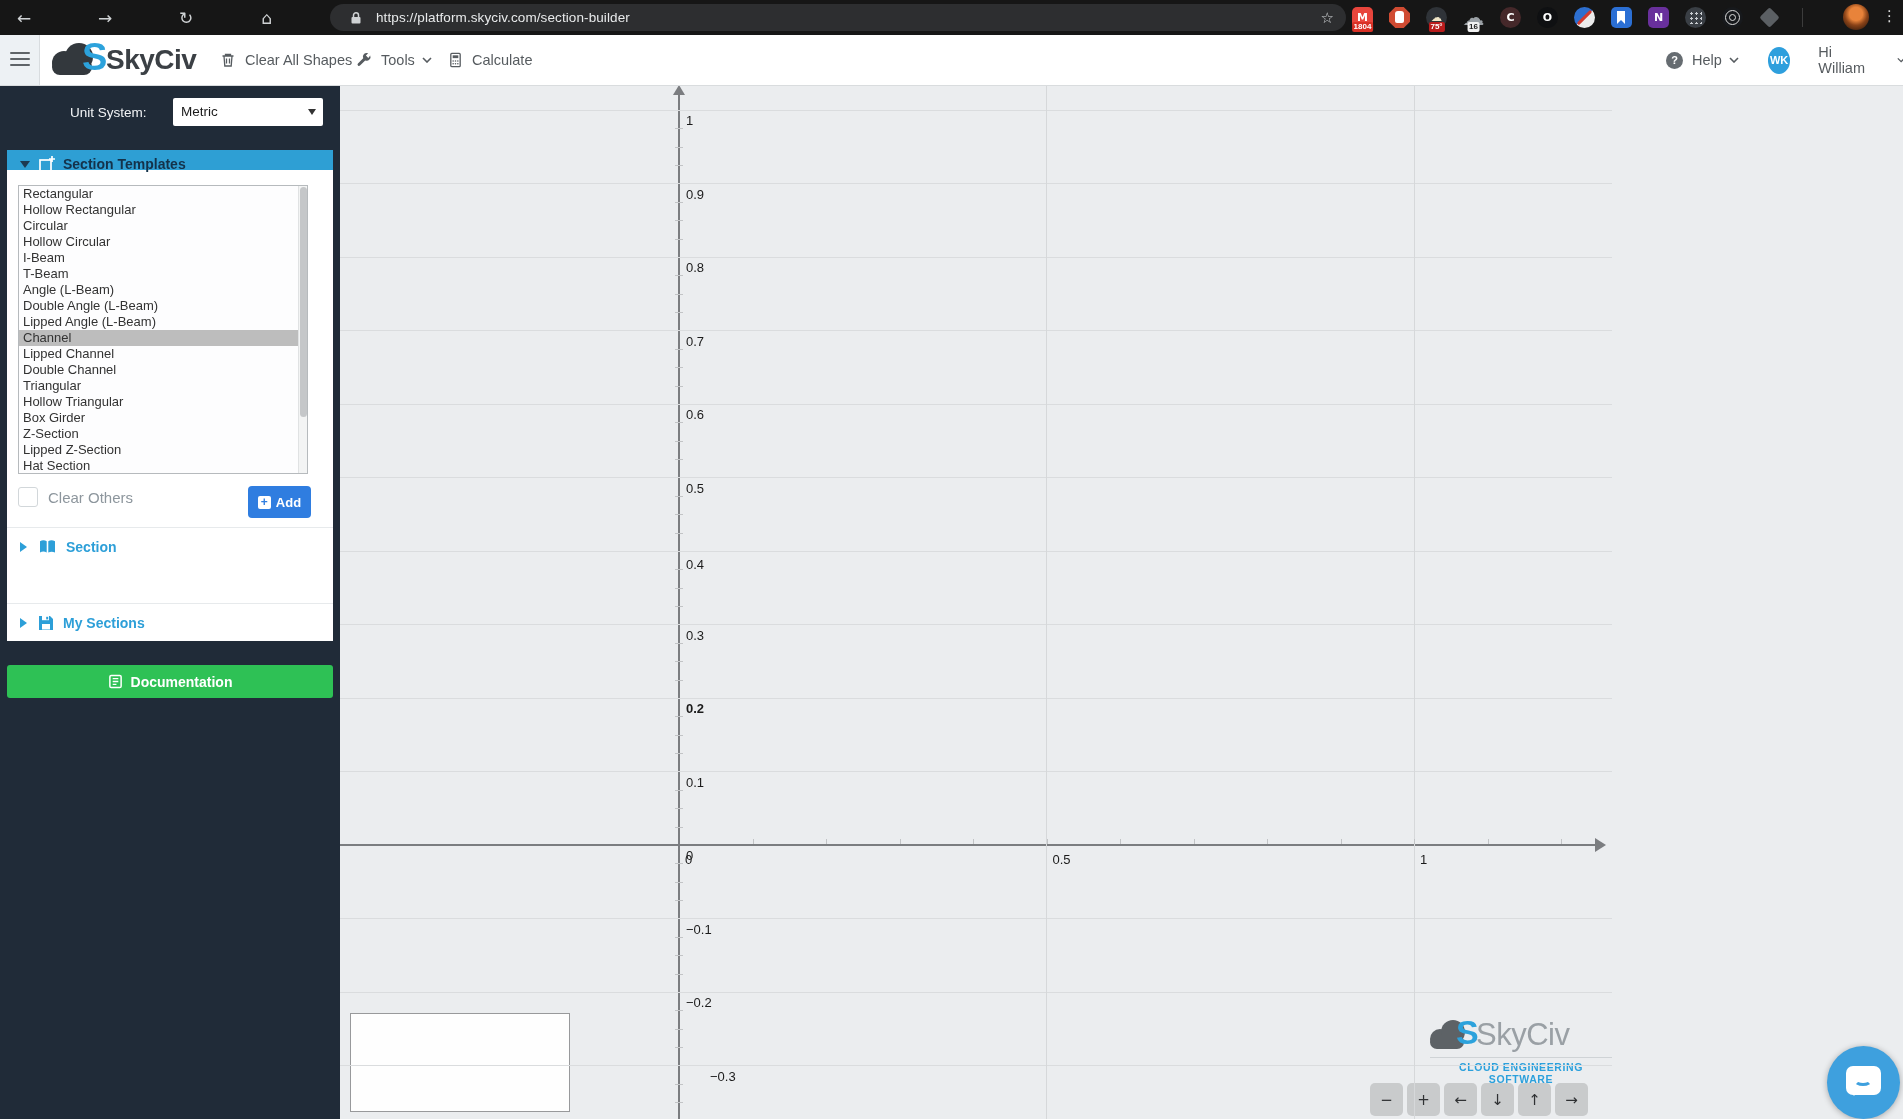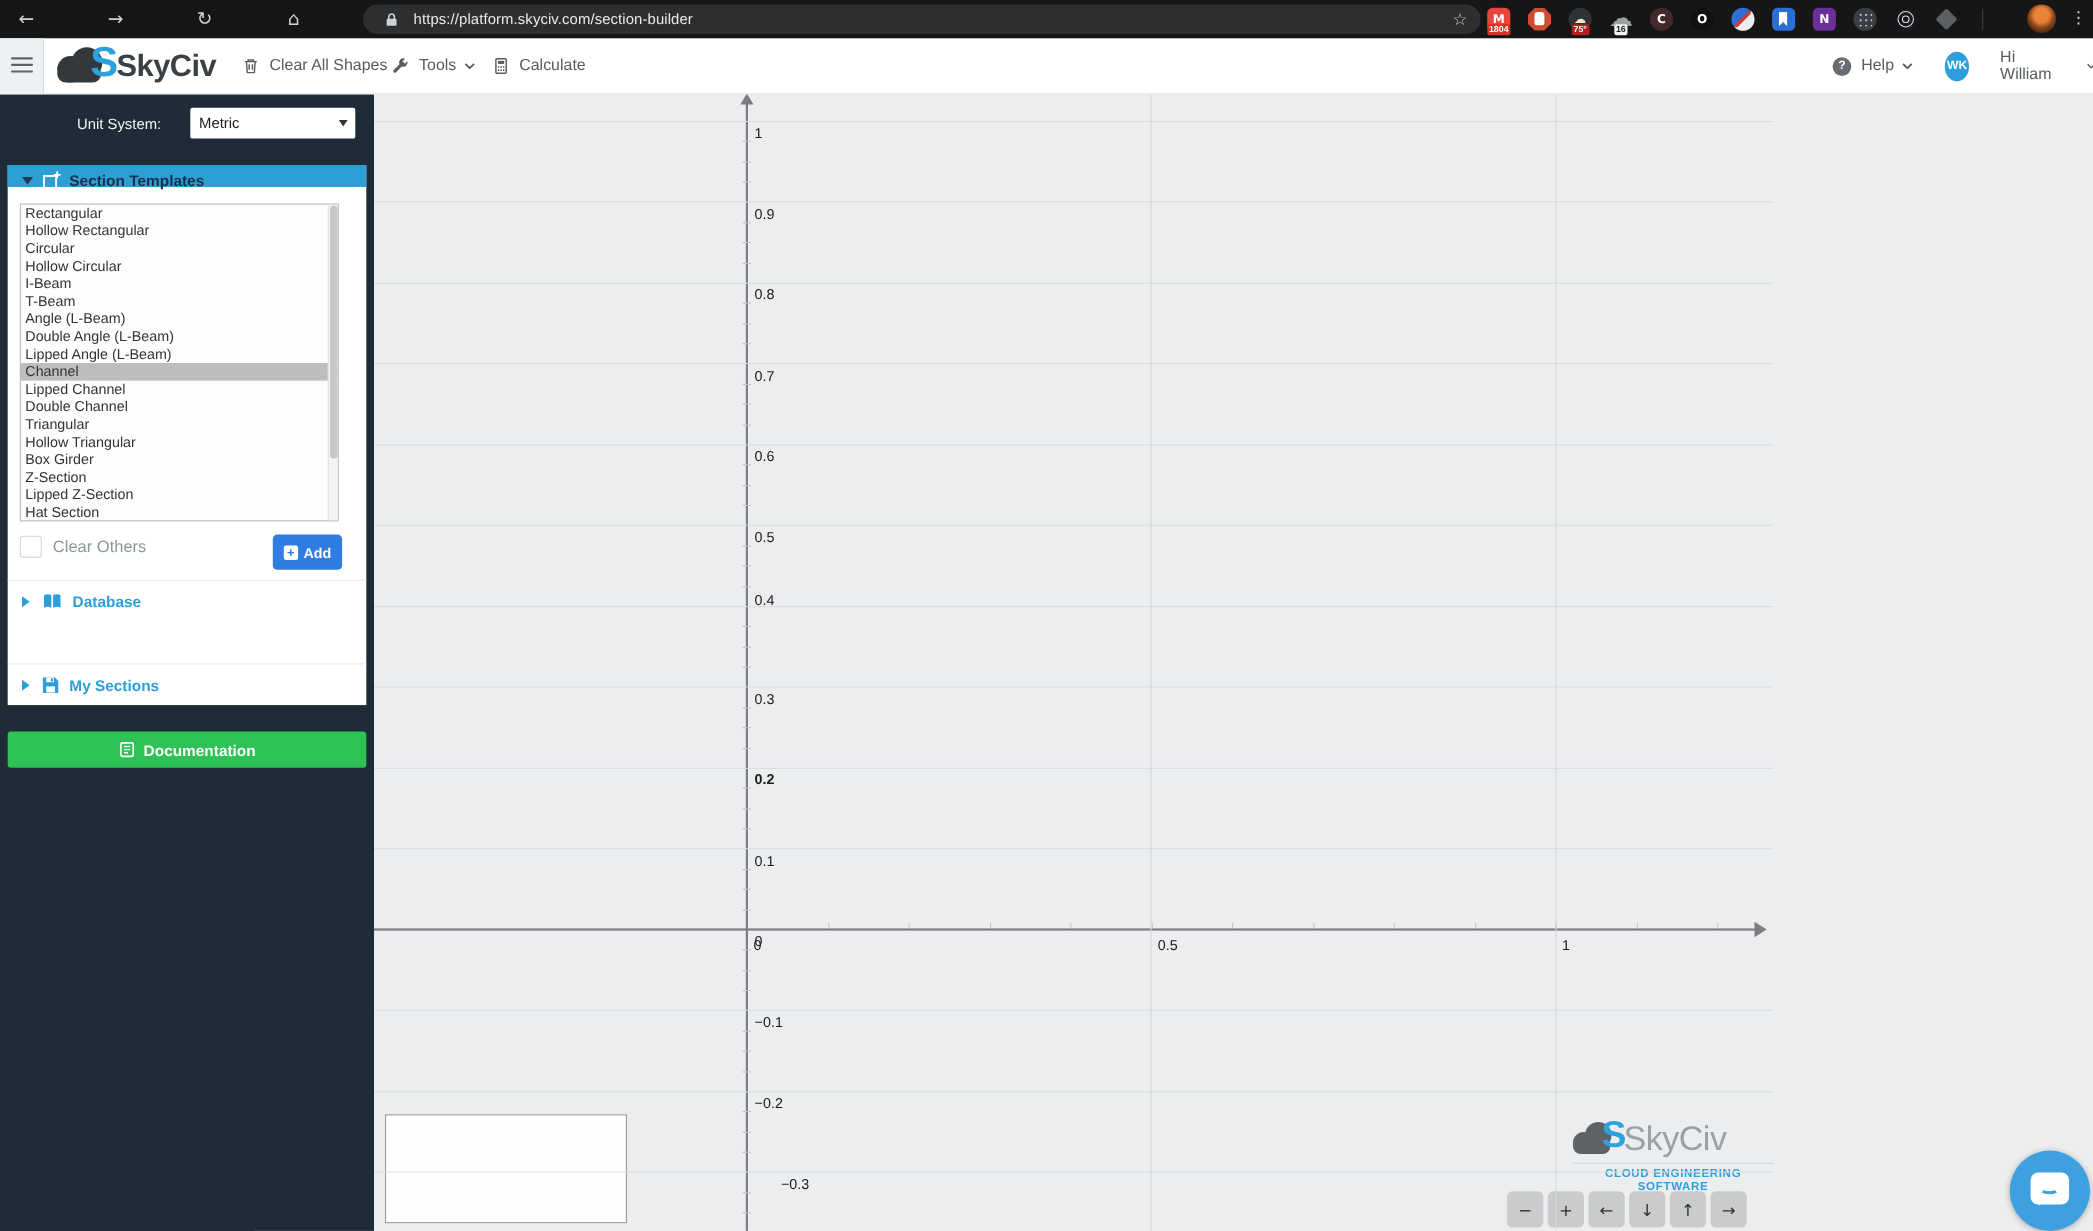--- a/index.html
+++ b/index.html
@@ -267,21 +267,21 @@
         <span>Add</span>
       </div>
 
       <div class="panel-row" style="top:377px">
         <span class="panel-caret"></span>
         <span class="panel-ico">
           <svg width="19" height="16" viewBox="0 0 18 16">
               <path d="M1.5 2.2C3.8.9 6 1 8.2 2.2v11.3C6 12.3 3.8 12.2 1.5 13.5zM9.8 2.2C12 .9 14.2 1 16.5 2.2v11.3c-2.3-1.2-4.5-1.1-6.7 0z" fill="#2d9fd8"></path>
             </svg>
         </span>
-        <span class="panel-label">Database</span>
+        <span class="panel-label">Section</span>
       </div>
       <div class="panel-row" style="top:453px">
         <span class="panel-caret"></span>
         <span class="panel-ico">
           <svg width="16" height="16" viewBox="0 0 16 16">
               <path d="M1 1h11l3 3v11H1z" fill="#2d9fd8"></path>
               <rect x="4" y="9" width="8" height="5.5" fill="#fff"></rect>
               <rect x="4" y="1" width="7" height="4.2" fill="#fff"></rect>
               <rect x="8.2" y="1.8" width="2" height="2.6" fill="#2d9fd8"></rect>
             </svg>
@@ -334,21 +334,21 @@
       <div class="axlab" style="left: 346px; top: 100.5px;">0.9</div>
       <div style="position: absolute; left: 0px; top: 170.5px; width: 1272px; height: 1px; background: rgb(218, 220, 222);"></div>
       <div class="axlab" style="left: 346px; top: 174px;">0.8</div>
       <div style="position: absolute; left: 0px; top: 244px; width: 1272px; height: 1px; background: rgb(218, 220, 222);"></div>
       <div class="axlab" style="left: 346px; top: 247.5px;">0.7</div>
       <div style="position: absolute; left: 0px; top: 317.5px; width: 1272px; height: 1px; background: rgb(218, 220, 222);"></div>
       <div class="axlab" style="left: 346px; top: 321px;">0.6</div>
       <div style="position: absolute; left: 0px; top: 391px; width: 1272px; height: 1px; background: rgb(218, 220, 222);"></div>
       <div class="axlab" style="left: 346px; top: 394.5px;">0.5</div>
       <div style="position: absolute; left: 0px; top: 464.5px; width: 1272px; height: 1px; background: rgb(218, 220, 222);"></div>
-      <div class="axlab" style="left: 346px; top: 452px;">0.4</div>
+      <div class="axlab" style="left: 346px; top: 471px;">0.4</div>
       <div style="position: absolute; left: 0px; top: 538px; width: 1272px; height: 1px; background: rgb(218, 220, 222);"></div>
       <div class="axlab" style="left: 346px; top: 541.5px;">0.3</div>
       <div style="position: absolute; left: 0px; top: 611.5px; width: 1272px; height: 1px; background: rgb(218, 220, 222);"></div>
       <div class="axlab" style="left: 346px; top: 615px; font-weight: bold;">0.2</div>
       <div style="position: absolute; left: 0px; top: 685px; width: 1272px; height: 1px; background: rgb(218, 220, 222);"></div>
       <div class="axlab" style="left: 346px; top: 688.5px;">0.1</div>
       <div class="axlab" style="left: 346px; top: 762px;">0</div>
       <div style="position: absolute; left: 0px; top: 832px; width: 1272px; height: 1px; background: rgb(218, 220, 222);"></div>
       <div class="axlab" style="left: 346px; top: 835.5px;">−0.1</div>
       <div style="position: absolute; left: 0px; top: 905.5px; width: 1272px; height: 1px; background: rgb(218, 220, 222);"></div>

